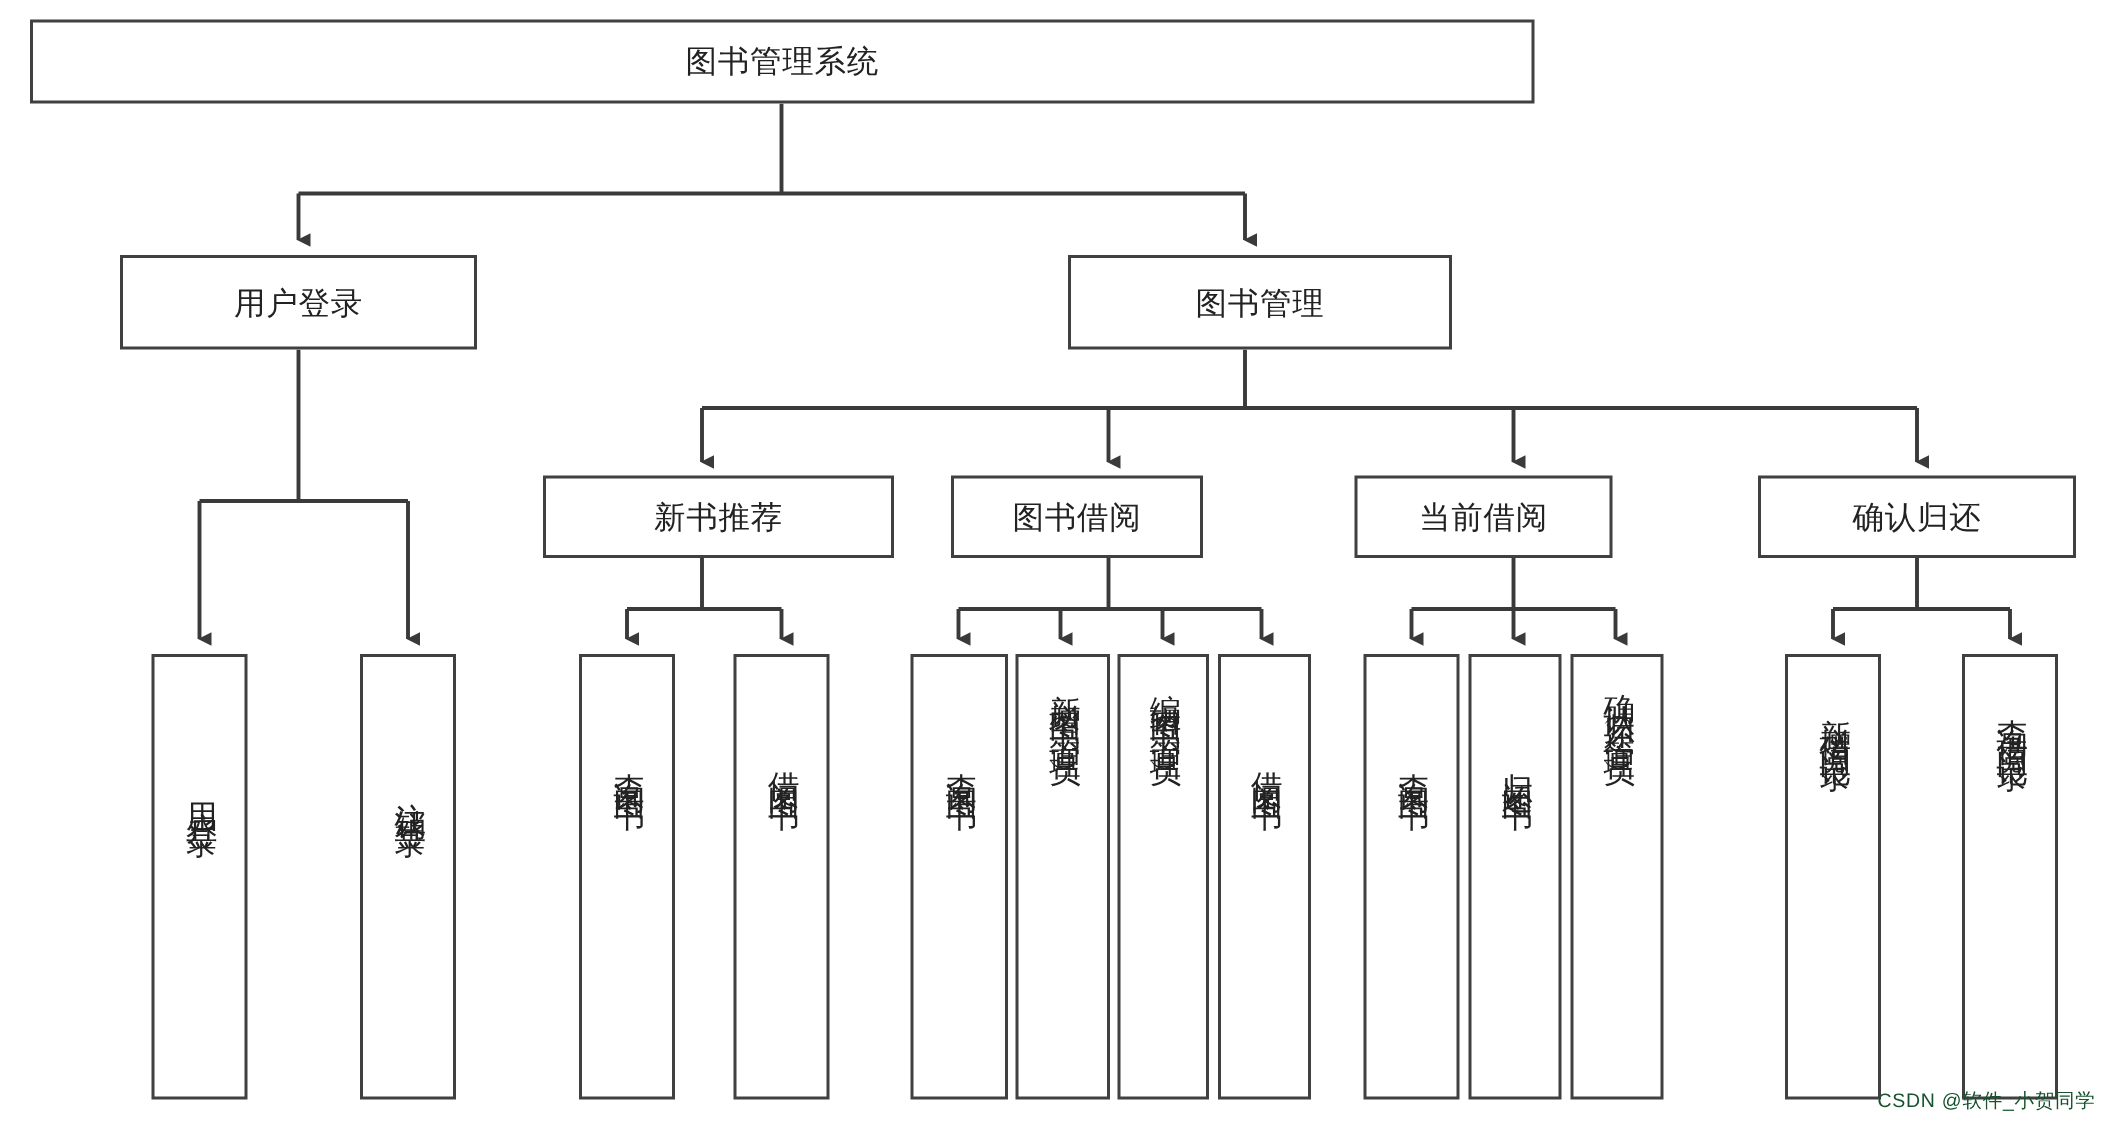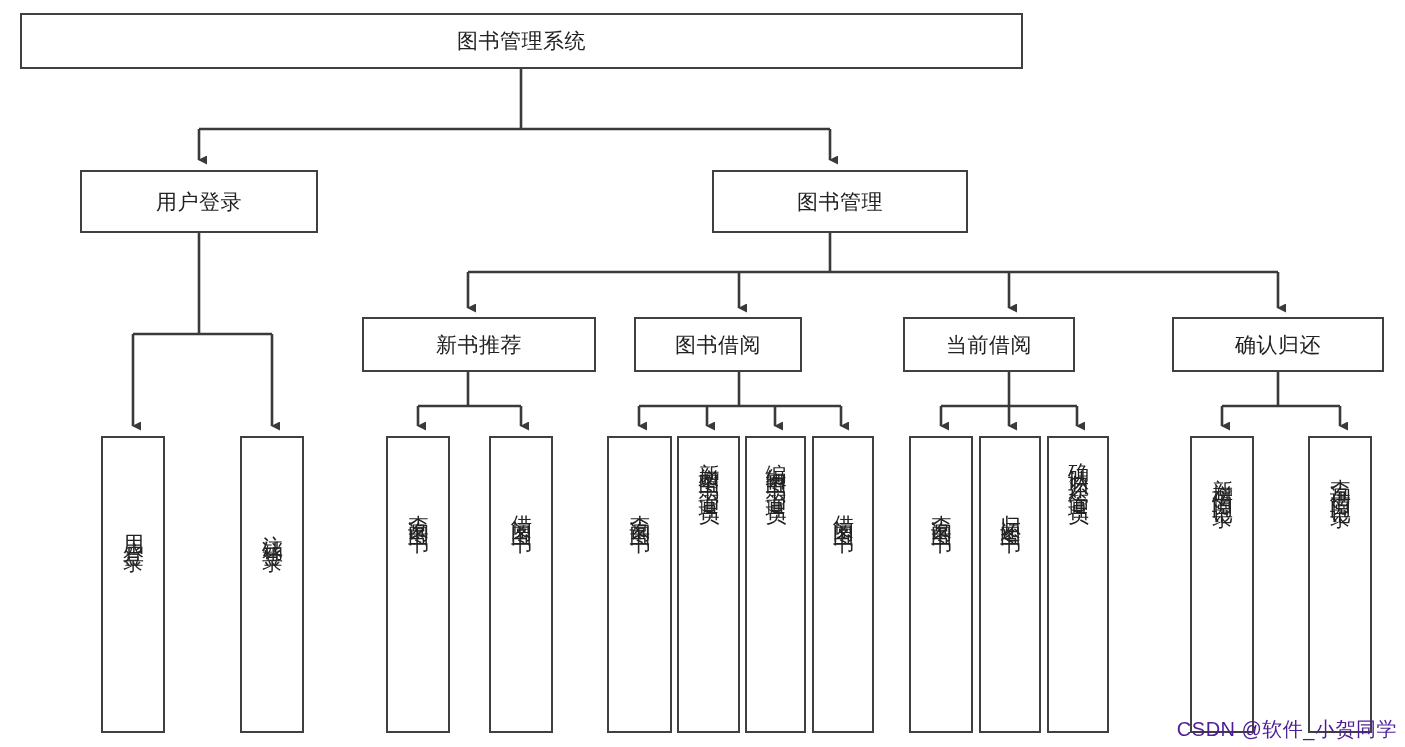--- a/index.html
+++ b/index.html
@@ -67,22 +67,22 @@
   .vlabel.pad-top-xs {
     margin-top: 20px;
   }
   .vlabel.pad-top-none {
     margin-top: 4px;
   }
   .watermark {
     position: absolute;
     right: 8px;
     bottom: 4px;
-    font-size: 20px;
-    color: #4c1d95;
+    font-size: 13px;
+    color: #14532d;
     white-space: nowrap;
     letter-spacing: 0.5px;
   }
 </style>
 </head>
 <body>
 
 <div id="diagram-root">
 
   <svg id="diagram-svg" viewBox="0 0 1405 747" xmlns="http://www.w3.org/2000/svg">

